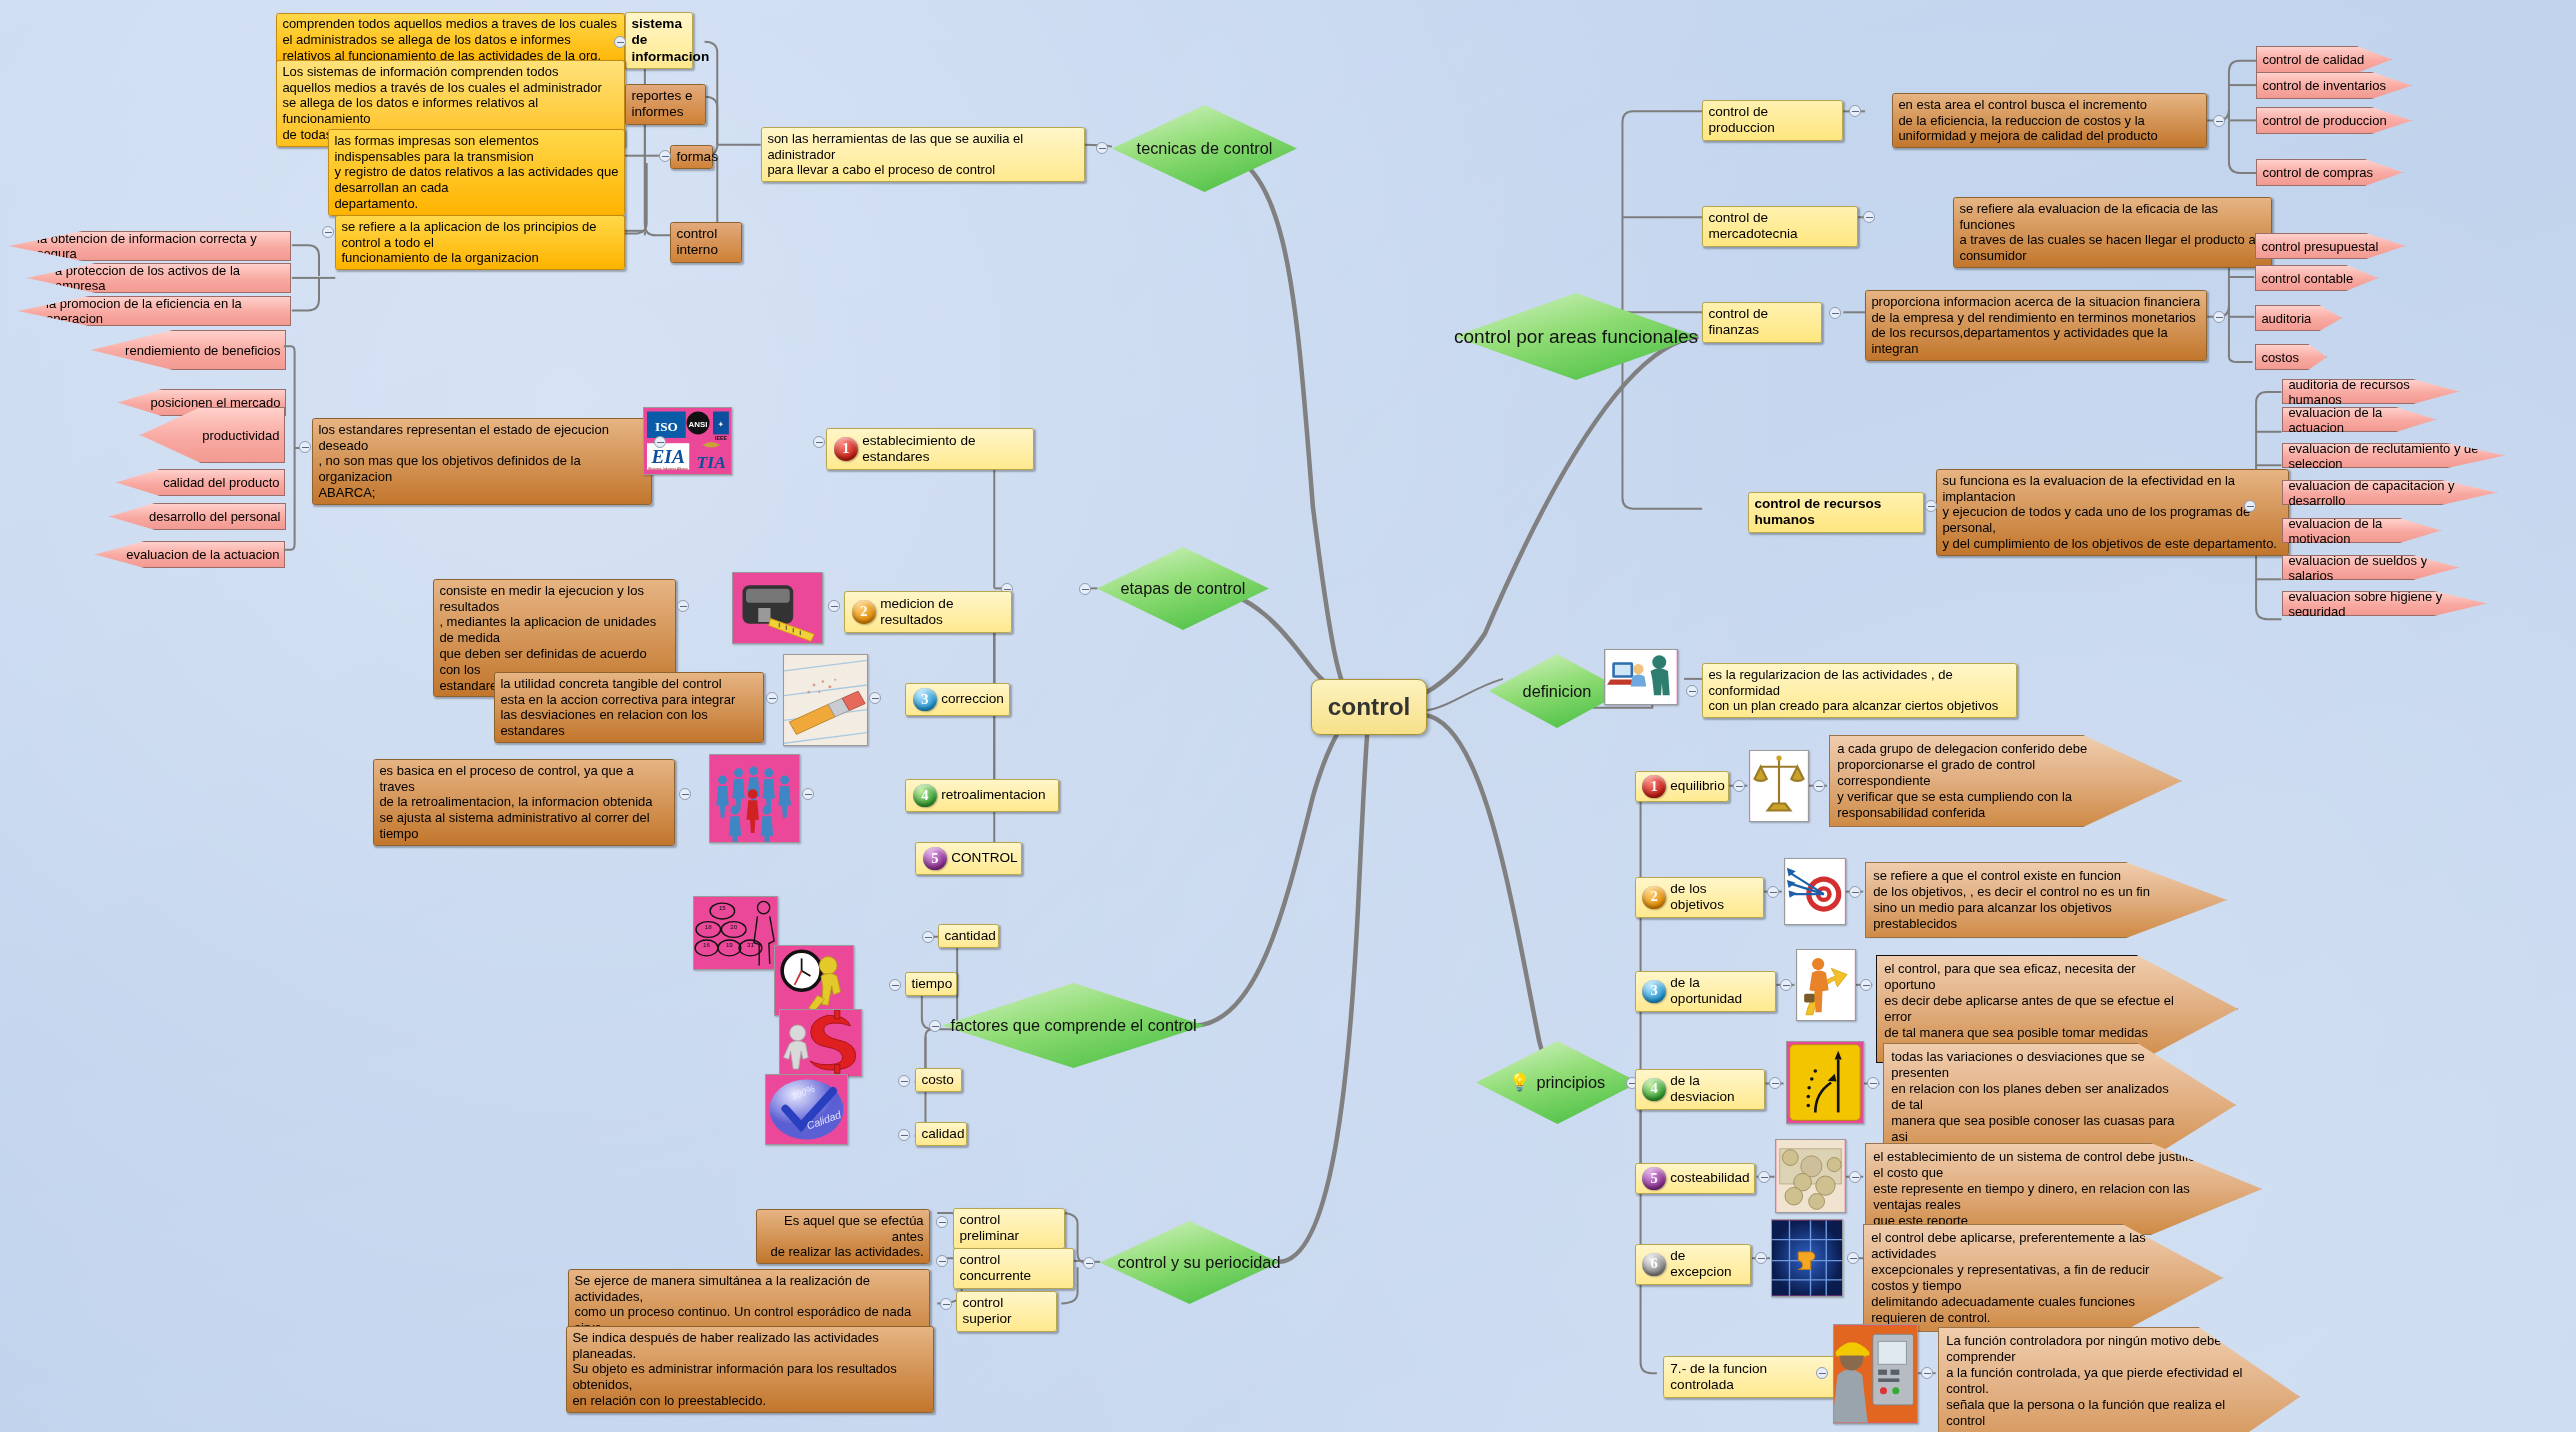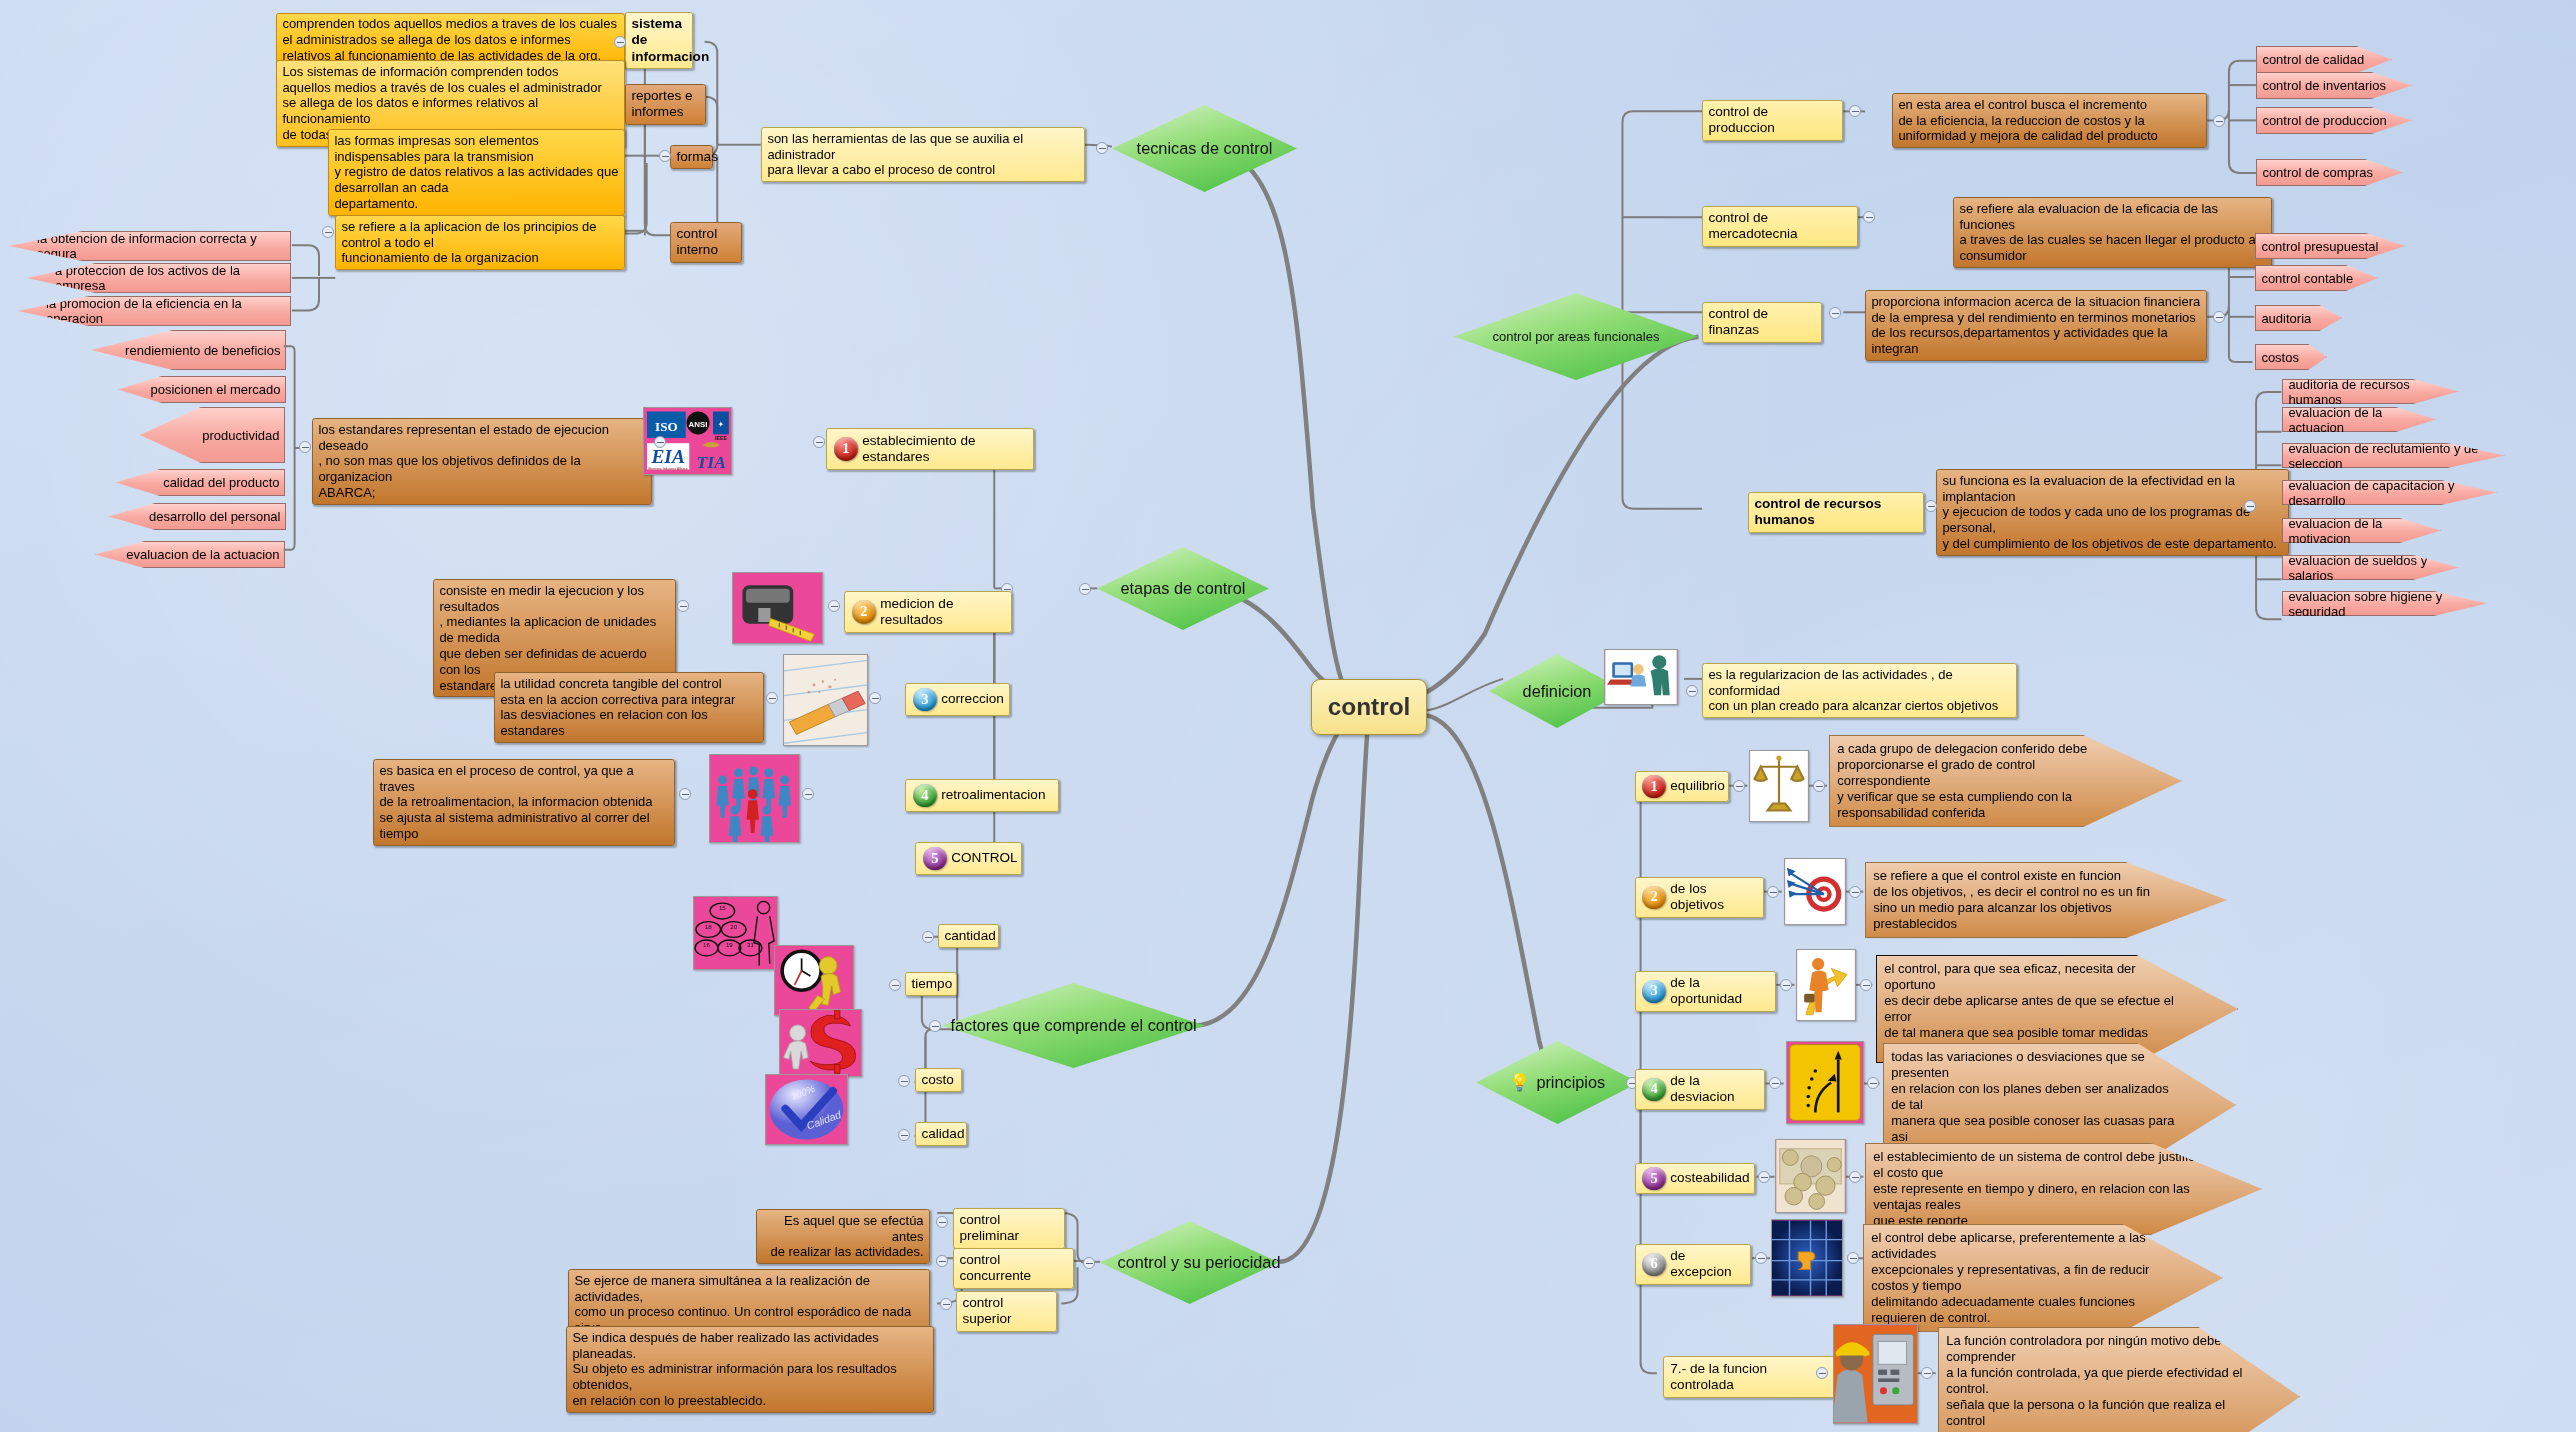--- a/index.html
+++ b/index.html
@@ -294,21 +294,21 @@
 <div class="diamond" style="left:1112px; top:105px; width:185px; height:87px;">
   <div class="dia-shape"></div>
   <div class="dia-label" style="font-size:16.3px;">
     <span>tecnicas de control</span>
   </div>
 </div>
 <div class="handle" style="left:1096px;top:142px;"></div>
 
 <div class="diamond" style="left:1454px; top:293px; width:244px; height:87px;">
   <div class="dia-shape"></div>
-  <div class="dia-label" style="font-size:13px;">
+  <div class="dia-label" style="font-size:19px;">
     <span>control por areas funcionales</span>
   </div>
 </div>
 <div class="handle" style="left:1702px;top:330px;"></div>
 
 <div class="box yellow" style="left:1702px; top:100px; width:141px; font-size:13.6px;">control de produccion</div>
 <div class="box brown" style="left:1892px; top:93px; width:315px; font-size:13px;">en esta area el control busca el incremento
 de la eficiencia, la reduccion de costos y la
 uniformidad y mejora de calidad del producto</div>
 <div class="handle" style="left:1849px;top:105px;"></div>
@@ -355,21 +355,21 @@
 <div class="diamond" style="left:1097px; top:547px; width:172px; height:83px;">
   <div class="dia-shape"></div>
   <div class="dia-label" style="font-size:16.3px;">
     <span>etapas de control</span>
   </div>
 </div>
 <div class="handle" style="left:1079px;top:583px;"></div>
 <div class="handle" style="left:1001px;top:583px;"></div>
 
 <div class="lance left fat" style="left:91px; top:330px; width:195px; height:40px; font-size:13px;">rendiemiento de beneficios</div>
-<div class="lance left" style="left:118px; top:376px; width:168px; height:27px; font-size:13px;">posicionen el mercado</div>
+<div class="lance left" style="left:118px; top:389px; width:168px; height:27px; font-size:13px;">posicionen el mercado</div>
 <div class="lance left fat" style="left:140px; top:407px; width:145px; height:56px; font-size:13px;">productividad</div>
 <div class="lance left" style="left:116px; top:469px; width:169px; height:27px; font-size:13px;">calidad del producto</div>
 <div class="lance left" style="left:109px; top:503px; width:177px; height:27px; font-size:13px;">desarrollo del personal</div>
 <div class="lance left" style="left:95px; top:541px; width:190px; height:27px; font-size:13px;">evaluacion de la actuacion</div>
 
 <svg style="position:absolute;left:282px;top:344px;width:18px;height:217px;" viewBox="0 0 20 240" width="18" height="217">
   <path d="M2,2 L10,2 Q14,2 14,8 L14,222 Q14,228 10,228 L2,228 M14,115 L20,115" fill="none" stroke="#7d7d7d" stroke-width="2.2"></path>
 </svg>
 <div class="handle" style="left:299px;top:441px;"></div>
 

